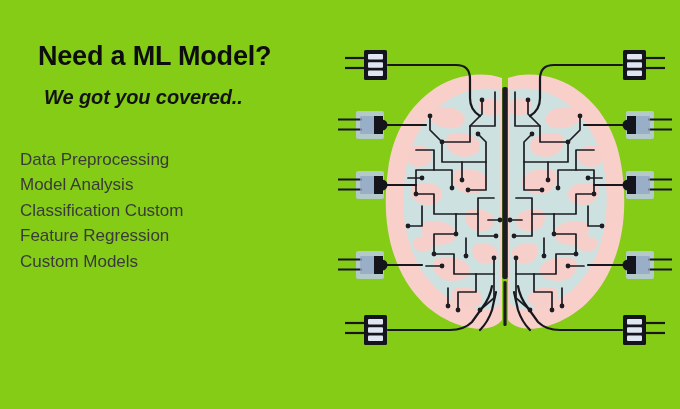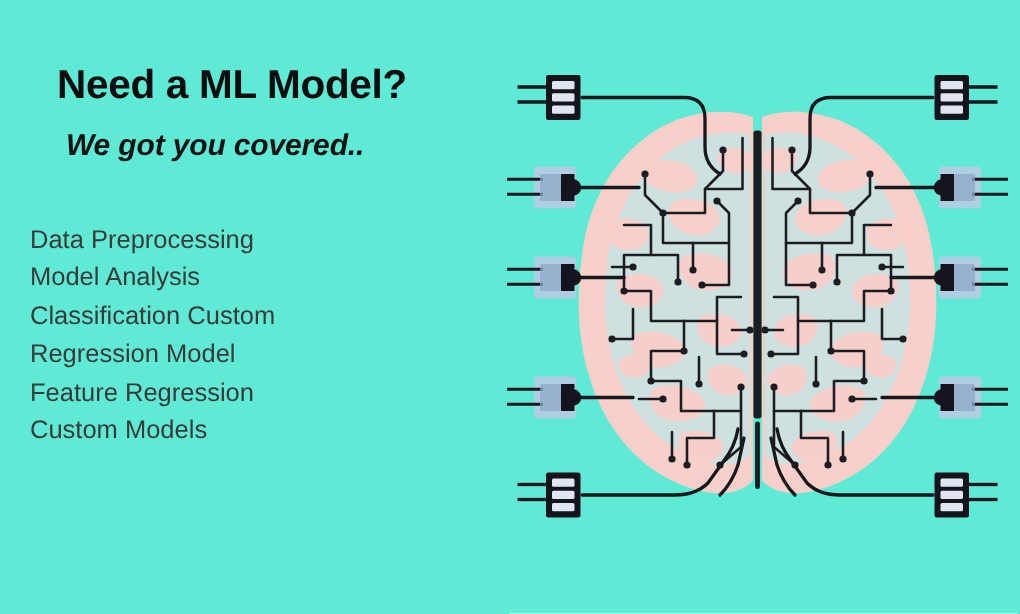--- a/index.html
+++ b/index.html
@@ -11,21 +11,21 @@
     width: 680px;
     height: 409px;
     overflow: hidden;
     font-family: "Liberation Sans", sans-serif;
     position: relative;
   }
   .canvas {
     position: relative;
     width: 680px;
     height: 409px;
-    background: #5eead4;
+    background: #84cc16;
   }
   .left-panel {
     position: absolute;
     left: 0;
     top: 0;
     width: 330px;
     height: 409px;
   }
   .headline {
     position: absolute;
@@ -83,21 +83,20 @@
   <div class="left-panel">
 
     <div class="headline">Need a ML Model?</div>
 
     <div class="subhead">We got you covered..</div>
 
     <div class="service-list">
       <div class="service-item">Data Preprocessing</div>
       <div class="service-item">Model Analysis</div>
       <div class="service-item">Classification Custom</div>
-      <div class="service-item">Regression Model</div>
       <div class="service-item">Feature Regression</div>
       <div class="service-item">Custom Models</div>
     </div>
 
   </div>
 
   <div class="brain-panel">
     <svg class="brain-svg" viewBox="0 0 350 345" xmlns="http://www.w3.org/2000/svg">
 
       <defs>

